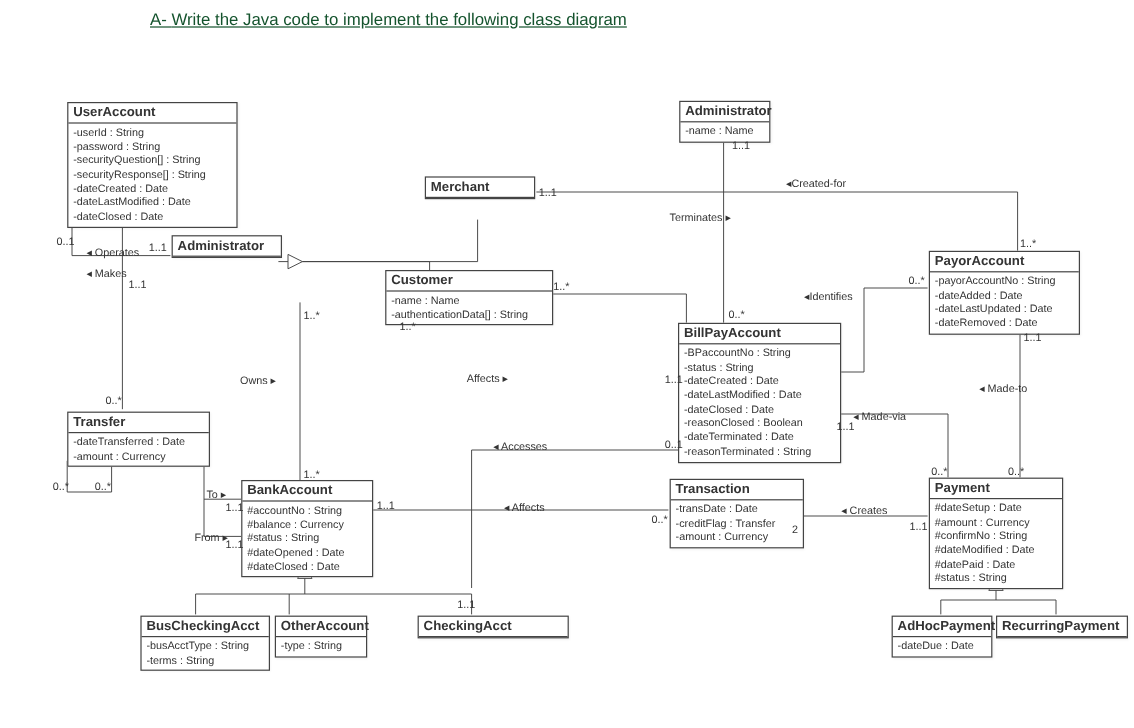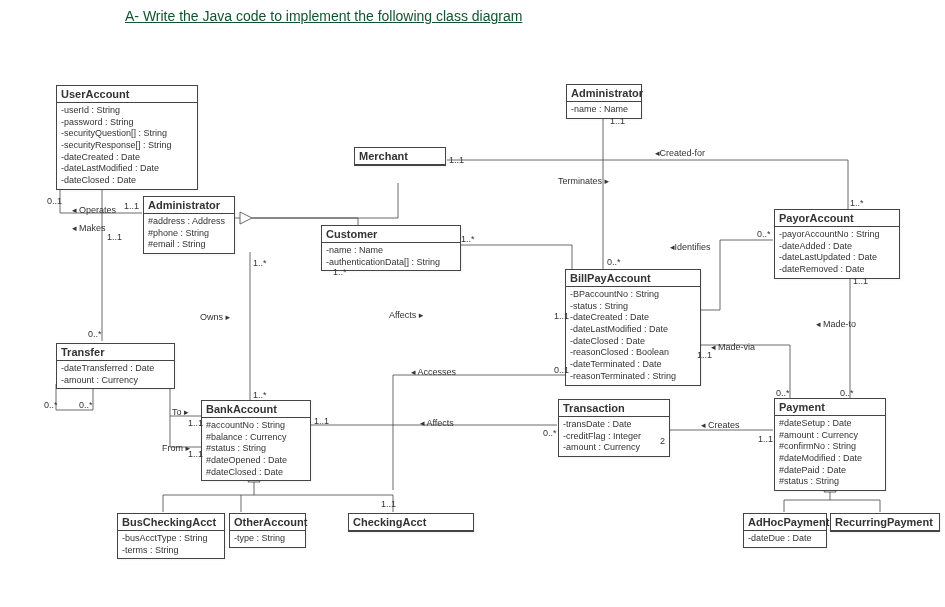--- a/index.html
+++ b/index.html
@@ -101,25 +101,20 @@
     <div class="class-name">Administrator</div>
     <div class="class-body">
       <div>-name : Name</div>
     </div>
   </div>
 <div id="Merchant" class="class-box" style="left:354px;top:147px;width:90px">
     <div class="class-name">Merchant</div>
   </div>
 <div id="AccountHolder" class="class-box" style="left:143px;top:196px;width:90px">
     <div class="class-name">Administrator</div>
-    <div class="class-body">
-      <div>#address : Address</div>
-      <div>#phone : String</div>
-      <div>#email : String</div>
-    </div>
   </div>
 <div id="Customer" class="class-box" style="left:321px;top:225px;width:138px">
     <div class="class-name">Customer</div>
     <div class="class-body">
       <div>-name : Name</div>
       <div>-authenticationData[] : String</div>
     </div>
   </div>
 <div id="PayorAccount" class="class-box" style="left:774px;top:209px;width:124px">
     <div class="class-name">PayorAccount</div>
@@ -157,21 +152,21 @@
       <div>#balance : Currency</div>
       <div>#status : String</div>
       <div>#dateOpened : Date</div>
       <div>#dateClosed : Date</div>
     </div>
   </div>
 <div id="Transaction" class="class-box" style="left:558px;top:399px;width:110px">
     <div class="class-name">Transaction</div>
     <div class="class-body">
       <div>-transDate : Date</div>
-      <div>-creditFlag : Integer</div>
+      <div>-creditFlag : Transfer</div>
       <div>-amount : Currency</div>
     </div>
   </div>
 <div id="Payment" class="class-box" style="left:774px;top:398px;width:110px">
     <div class="class-name">Payment</div>
     <div class="class-body">
       <div>#dateSetup : Date</div>
       <div>#amount : Currency</div>
       <div>#confirmNo : String</div>
       <div>#dateModified : Date</div>

